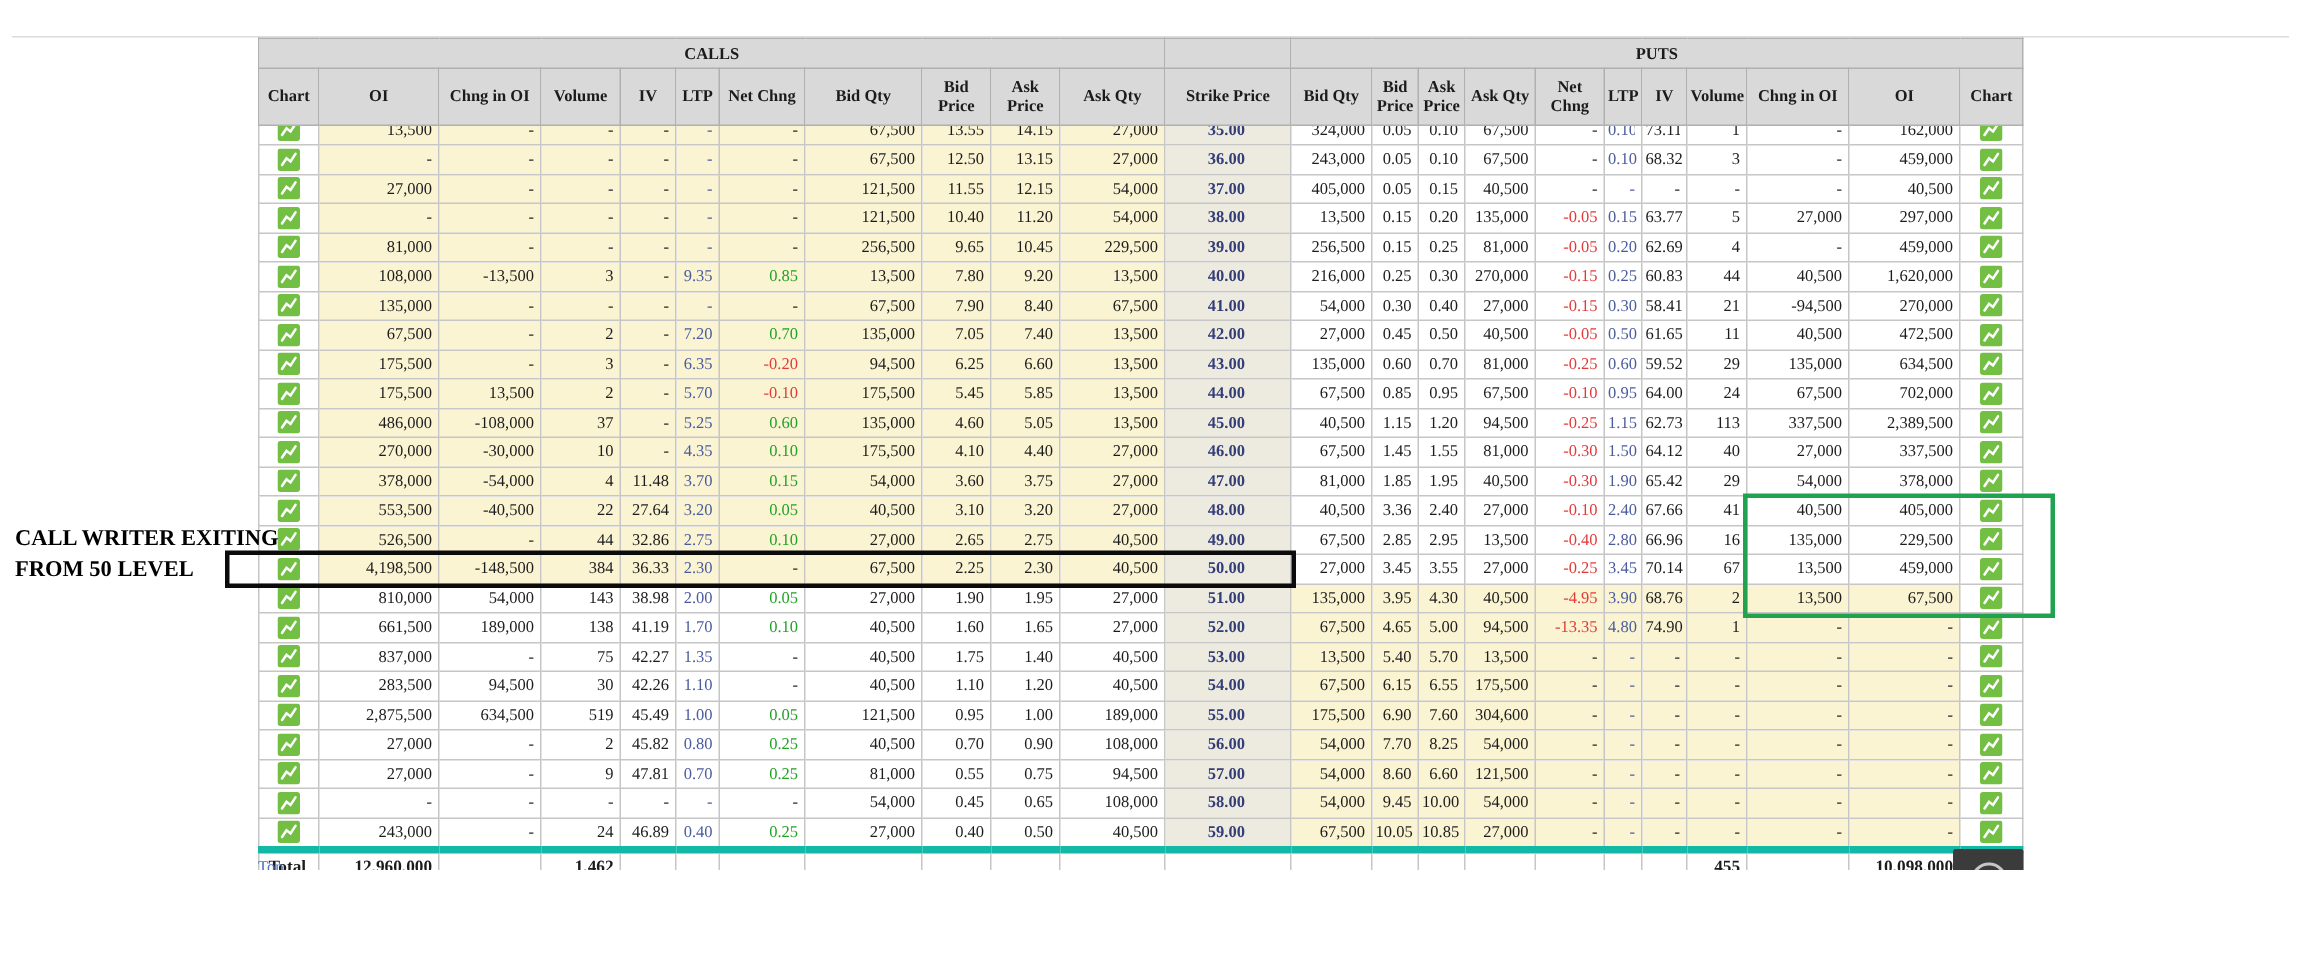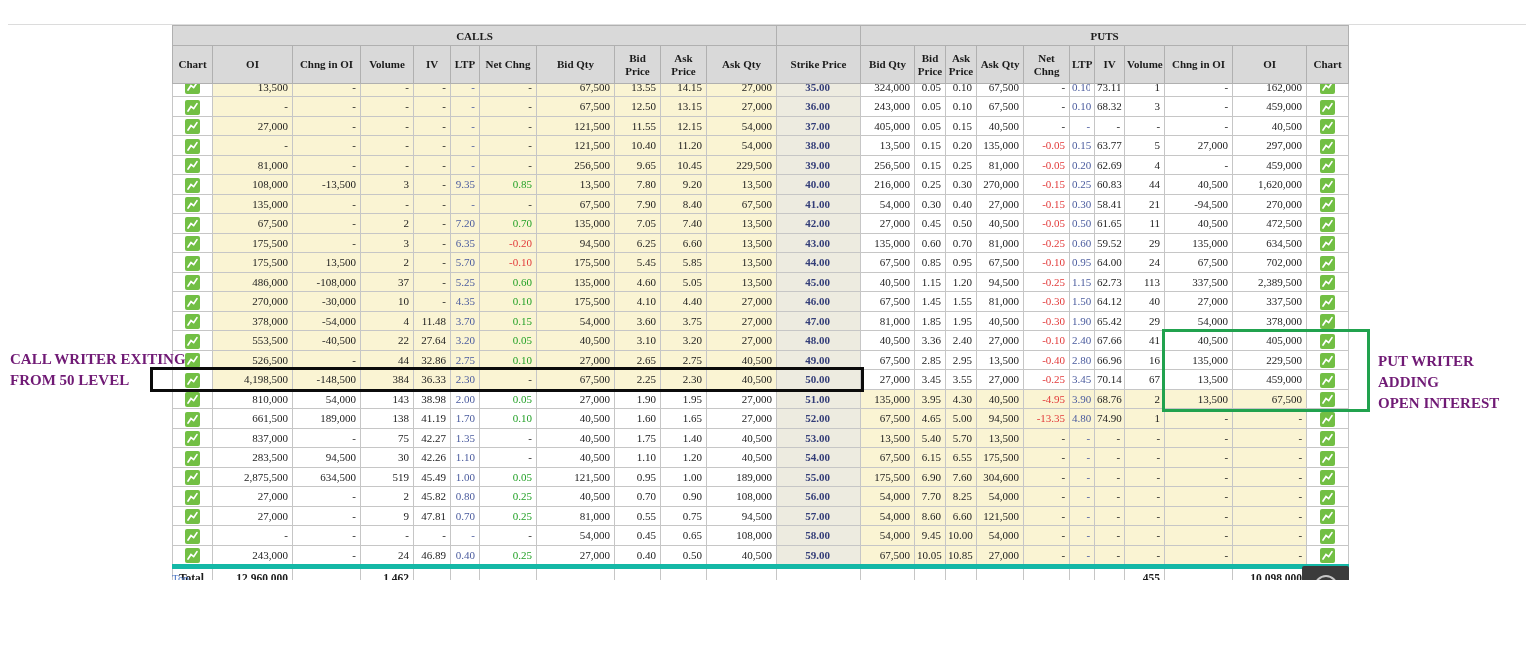--- a/index.html
+++ b/index.html
@@ -21,21 +21,21 @@
   td.strike { background:#edebe0; color:#333d78; font-weight:bold; text-align:center; }
   td.ltp { color:#4a5b9e; }
   td.net.pos { color:#23a127; }
   td.net.neg { color:#e23a3a; }
   tr.total td { font-weight:bold; font-size:11.5px; height:19px; line-height:19px; border-top:5px solid #14b8a6; }
   tr.clipped td { height:12px; line-height:12px; }
   tr.clipped .clip { height:12px; overflow:hidden; }
   tr.clipped .clip span, tr.clipped .clip svg { display:block; line-height:17px; margin-top:-5px; }
   tr.clipped td.chart .clip svg { margin:-5px auto 0 auto; }
 
-  .annotation { position:absolute; font-weight:bold; font-size:15px; line-height:21px; color:#701a75; }
+  .annotation { position:absolute; font-weight:bold; font-size:15px; line-height:21px; color:#000000; }
   #ann-left  { left:10px;  top:349px; }
   #ann-right { left:1378px; top:351px; }
 
   .overlay-box { position:absolute; pointer-events:none; box-sizing:border-box; }
   #black-box { border:3px solid #0b0b0b; }
   #green-box { border:3px solid #21a24e; }
 
   #top-link-row { position:absolute; top:568px; left:172px; width:1176px; text-align:left; }
   #top-link { font-size:11px; color:#4a74c4; text-decoration:none; cursor:pointer; }
 
@@ -1005,24 +1005,20 @@
     </table>
   </div>
 
   <div id="black-box" class="overlay-box" style="left: 150px; top: 366.5px; width: 713.531px; height: 25.5px;"></div>
   <div id="green-box" class="overlay-box" style="left: 1161.53px; top: 328.5px; width: 208.594px; height: 83px;"></div>
 
   <div id="ann-left" class="annotation">
     <div>CALL WRITER EXITING</div>
     <div>FROM 50 LEVEL</div>
   </div>
-  <div id="ann-right" class="annotation">
-    <div>PUT WRITER ADDING</div>
-    <div>OPEN INTEREST</div>
-  </div>
 
   <div id="top-link-row">
     <a id="top-link">Top</a>
   </div>
 
   <button id="next-btn">
     <span>
       <svg width="28" height="28" viewBox="0 0 28 28">
         <circle cx="14" cy="14" r="11" fill="none" stroke="#c6c6c6" stroke-width="2"></circle>
         <path d="M12 8.5 L17.5 14 L12 19.5" fill="none" stroke="#c6c6c6" stroke-width="2.2" stroke-linecap="round" stroke-linejoin="round"></path>

